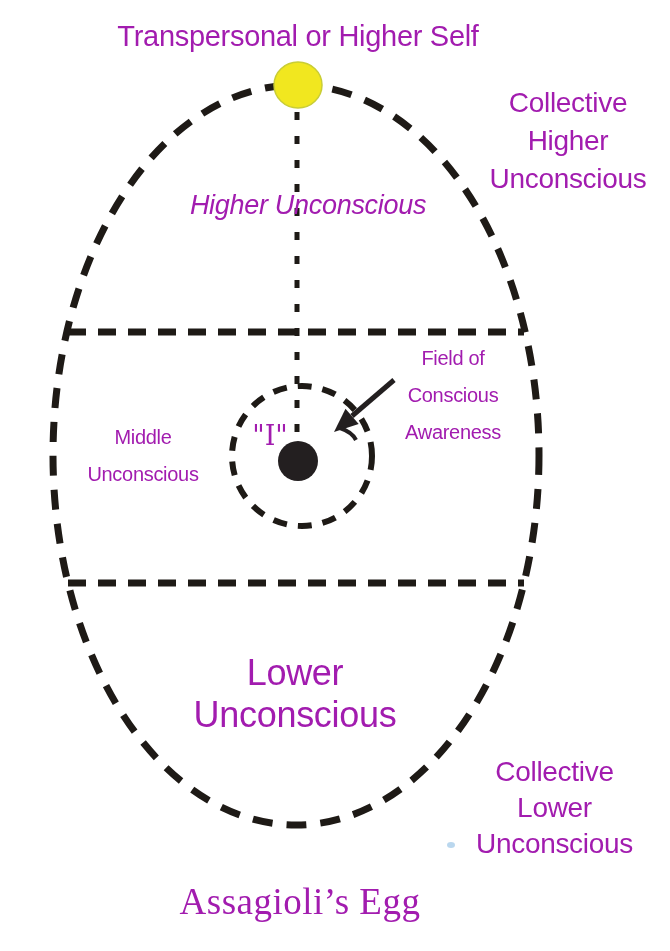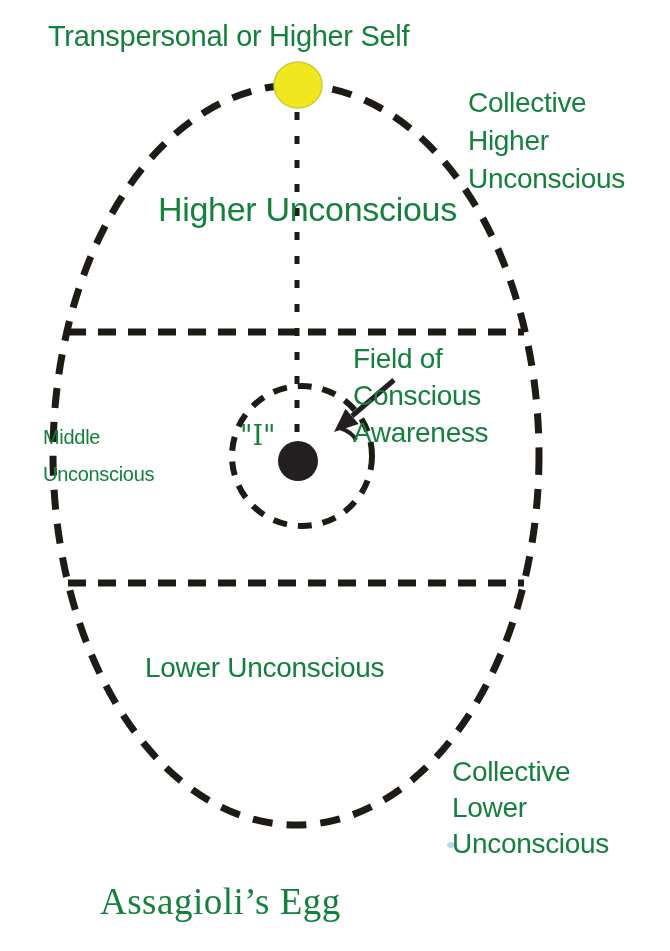--- a/index.html
+++ b/index.html
@@ -15,32 +15,33 @@
     overflow: hidden;
     font-family: "Liberation Sans", sans-serif;
   }
   #diagram-svg {
     position: absolute;
     left: 0;
     top: 0;
   }
   .label {
     position: absolute;
-    color: #15803d;
+    color: #a21caf;
+    text-align: center;
     white-space: pre-line;
     letter-spacing: -0.3px;
   }
   .lbl-transpersonal { top: 20px;  left: 48px;  width: 500px; font-size: 29px; }
   .lbl-coll-higher   { top: 84px;  left: 468px; width: 200px; font-size: 28px; line-height: 38px; }
-  .lbl-higher        { top: 190px; left: 158px; width: 300px; font-size: 34px; }
-  .lbl-field         { top: 340px; left: 353px; width: 200px; font-size: 28px; line-height: 37px; }
+  .lbl-higher        { top: 190px; left: 158px; width: 300px; font-size: 27px; font-style: italic; }
+  .lbl-field         { top: 340px; left: 353px; width: 200px; font-size: 20px; line-height: 37px; }
   .lbl-middle        { top: 419px; left: 43px;  width: 200px; font-size: 20px; line-height: 37px; }
   .lbl-i             { top: 420px; left: 240px; width: 60px;  font-size: 27px;
                        font-family: "DejaVu Serif", serif; letter-spacing: 0; }
-  .lbl-lower         { top: 652px; left: 145px; width: 300px; font-size: 28px; }
+  .lbl-lower         { top: 652px; left: 145px; width: 300px; font-size: 36px; }
   .lbl-coll-lower    { top: 754px; left: 452px; width: 205px; font-size: 28px; line-height: 36px; }
   .lbl-caption       { top: 880px; left: 100px; width: 400px; font-size: 37px; font-weight: normal;
                        font-family: "Liberation Serif", serif; letter-spacing: 0.5px; }
 </style>
 </head>
 <body>
 
 <div id="canvas">
 
   <svg id="diagram-svg" width="670" height="951" viewBox="0 0 670 951">

